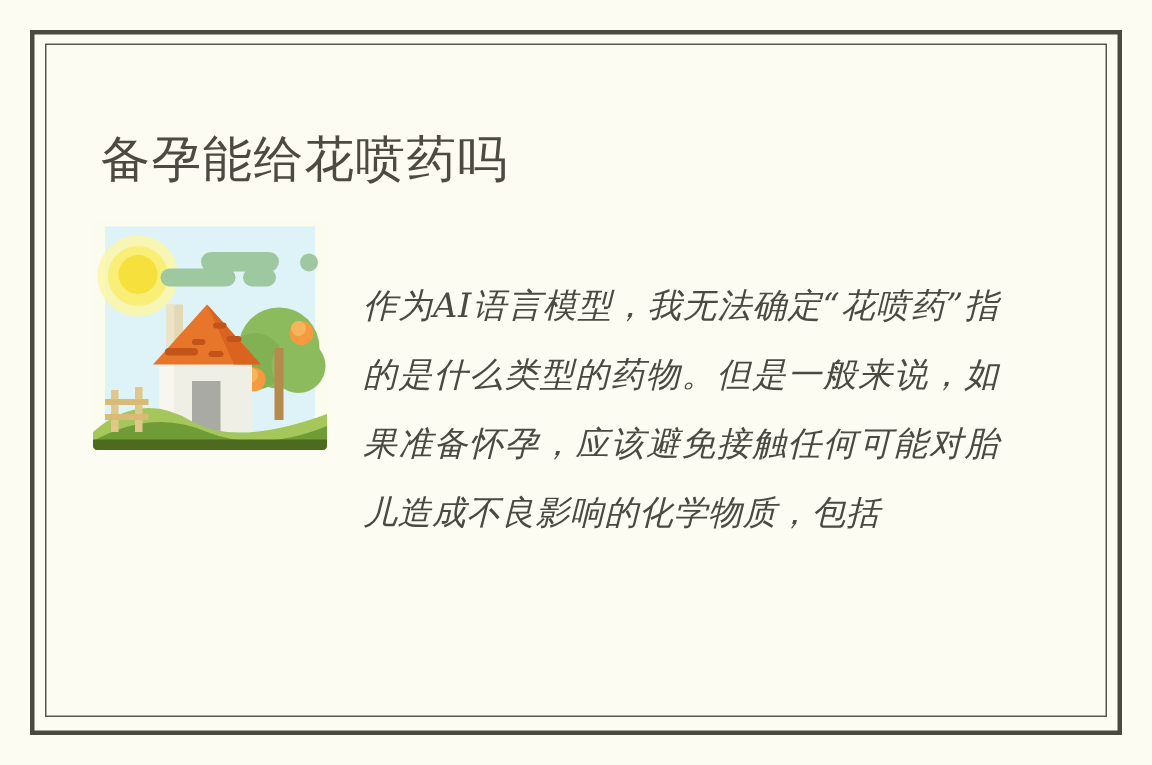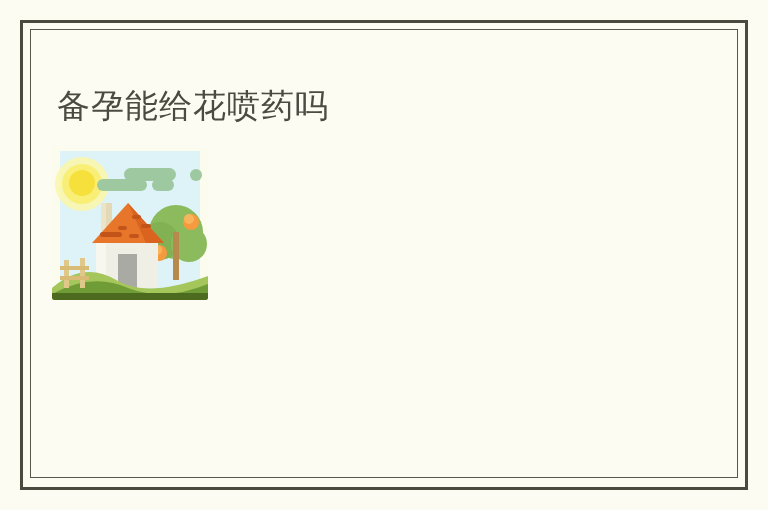--- a/index.html
+++ b/index.html
@@ -39,21 +39,21 @@
     width: 708px;
     height: 449px;
     border: 1px solid #57574a;
     box-sizing: border-box;
     background: transparent;
   }
 
   
   .content {
     position: absolute;
-    left: 0;
+    left: 10px;
     top: 0;
     width: 736px;
     height: 510px;
   }
 
   .page-title {
     position: absolute;
     left: 57px;
     top: 62px;
     font-family: "Liberation Sans", "DejaVu Sans", sans-serif;
@@ -158,15 +158,16 @@
           <rect x="12" y="112" width="5" height="28" fill="#e0c88a"></rect>
           <rect x="28" y="110" width="5" height="30" fill="#e0c88a"></rect>
           <rect x="8" y="118" width="29" height="4" fill="#d8bc76"></rect>
           <rect x="8" y="128" width="29" height="4" fill="#d8bc76"></rect>
 
           <rect x="0" y="145" width="156" height="7" fill="#4d6b1f"></rect>
         </g>
       </svg>
     </div>
 
+    <p class="article-body">作为AI语言模型，我无法确定“花喷药”指的是什么类型的药物。但是一般来说，如果准备怀孕，应该避免接触任何可能对胎儿造成不良影响的化学物质，包括</p>
 
   </div>
 </div>
 
 </body></html>

